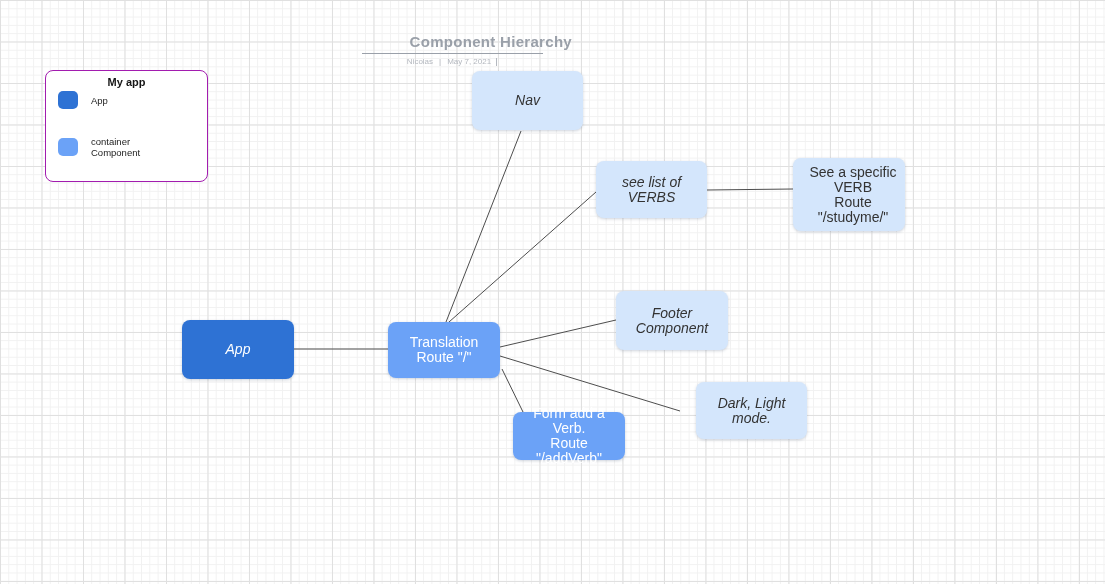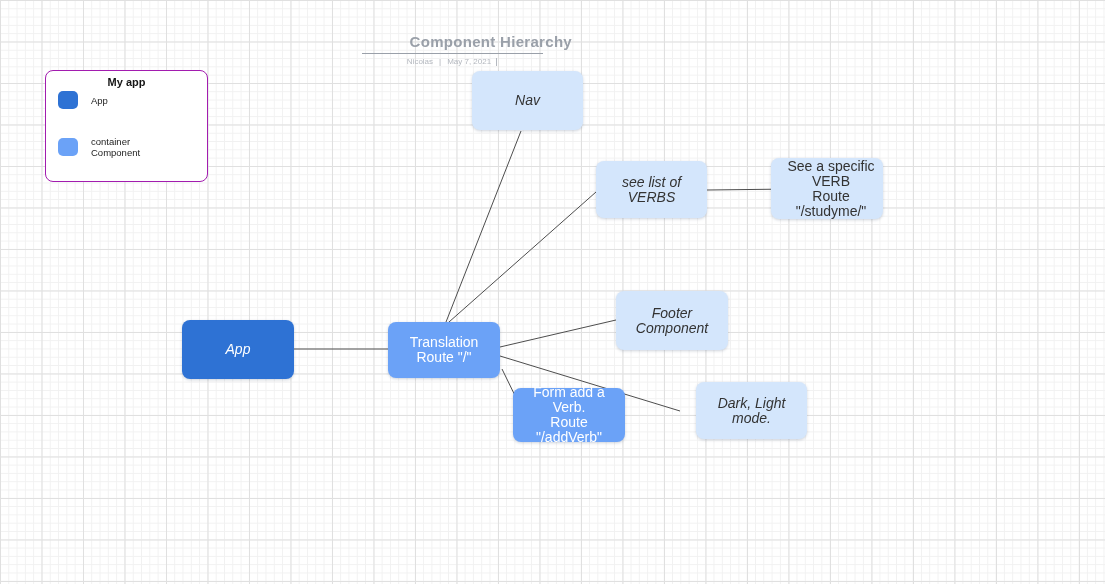--- a/index.html
+++ b/index.html
@@ -68,24 +68,24 @@
   }
   .node.type-app { background: var(--c-app, #2e72d4); color: #fff; }
   .node.type-container { background: var(--c-container, #6ba2f7); color: #fff; }
   .node.type-presentational { background: var(--c-presentational, #d4e6fc); color: #333; }
   .node.italic { font-style: italic; }
 
   #node-app            { left: 182px; top: 320px; width: 112px; height: 59px; }
   #node-translation    { left: 388px; top: 322px; width: 112px; height: 56px; }
   #node-nav            { left: 472px; top: 71px;  width: 111px; height: 59px; }
   #node-verbs-list     { left: 596px; top: 161px; width: 111px; height: 57px; font-style: italic; }
-  #node-verb-specific  { left: 771px; top: 158px; width: 112px; height: 61px; padding-left: 12px; }
+  #node-verb-specific  { left: 793px; top: 158px; width: 112px; height: 73px; padding-left: 12px; }
   #node-footer         { left: 616px; top: 291px; width: 112px; height: 59px; }
   #node-dark-light     { left: 680px; top: 382px; width: 111px; height: 57px; margin-left: 16px; }
-  #node-form-add-verb  { left: 513px; top: 388px; width: 112px; height: 54px; }
+  #node-form-add-verb  { left: 513px; top: 412px; width: 112px; height: 48px; }
 </style>
 </head>
 <body>
 
 <div class="title-wrap">
   <span class="title-text">Component Hierarchy</span>
 </div>
 <div class="title-underline"></div>
 <div class="subtitle-wrap">
   <span>Nicolas</span><span class="subtitle-sep">|</span><span>May 7, 2021</span><span class="subtitle-caret"></span>

